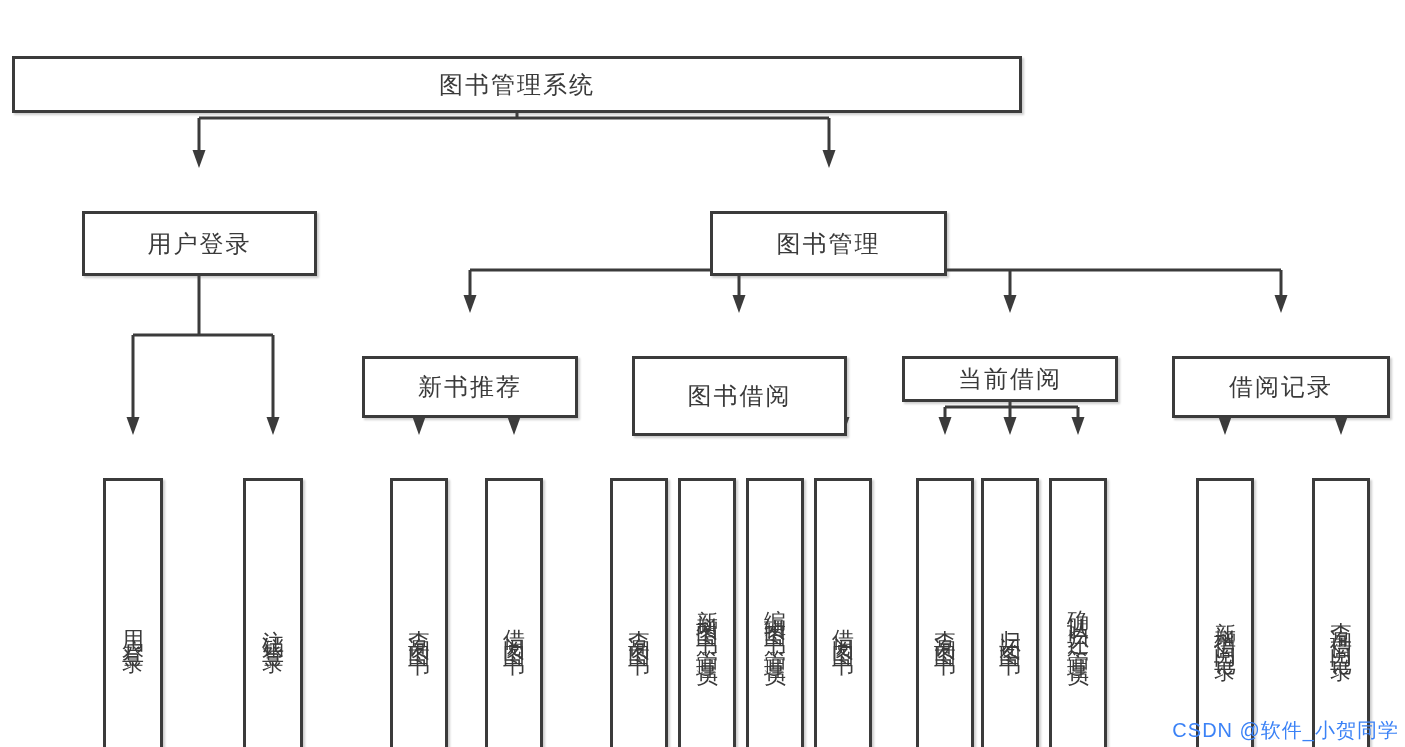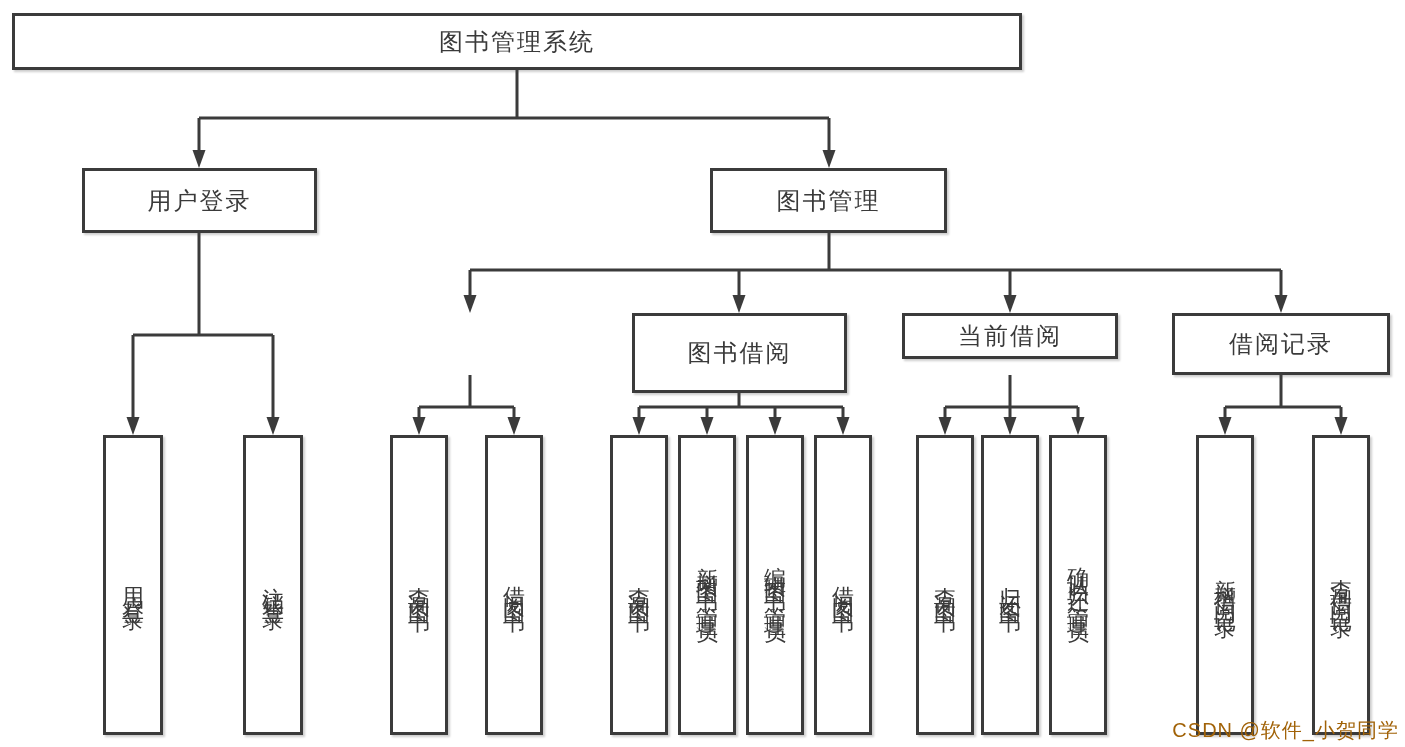--- a/index.html
+++ b/index.html
@@ -24,20 +24,21 @@
     position:absolute;
     box-sizing:border-box;
     background:var(--fill);
     border:3px solid var(--line);
     display:flex;align-items:center;justify-content:center;
     font-size:24px;
     letter-spacing:2px;
     z-index:1;
     box-shadow:2px 2px 2px rgba(80,80,80,.28);
     white-space:nowrap;
+    margin-top:43px;
   }
   .leaf{
     writing-mode:vertical-rl;
     text-orientation:mixed;
     font-size:22px;
     letter-spacing:8px;
     white-space:normal;
   }
   .watermark{
     position:absolute;
@@ -101,20 +102,21 @@
       <polygon points="1218.5,417 1231.5,417 1225,435"></polygon>
       <polygon points="1334.5,417 1347.5,417 1341,435"></polygon>
     </g>
   </svg>
 
   <div class="node" style="left:12px;top:13px;width:1010px;height:57px;">图书管理系统</div>
 
   <div class="node" style="left:82px;top:168px;width:235px;height:65px;">用户登录</div>
   <div class="node" style="left:710px;top:168px;width:237px;height:65px;">图书管理</div>
 
+  <div class="node" style="left:362px;top:313px;width:216px;height:62px;">新书推荐</div>
   <div class="node" style="left:632px;top:313px;width:215px;height:80px;">图书借阅</div>
   <div class="node" style="left:902px;top:313px;width:216px;height:46px;">当前借阅</div>
   <div class="node" style="left:1172px;top:313px;width:218px;height:62px;">借阅记录</div>
 
   <div class="node leaf" style="left:103px;top:435px;width:60px;height:300px;">用户登录</div>
   <div class="node leaf" style="left:243px;top:435px;width:60px;height:300px;">注销登录</div>
 
   <div class="node leaf" style="left:390px;top:435px;width:58px;height:300px;">查询图书</div>
   <div class="node leaf" style="left:485px;top:435px;width:58px;height:300px;">借阅图书</div>
 
@@ -123,15 +125,15 @@
   <div class="node leaf" style="left:746px;top:435px;width:58px;height:300px;">编辑图书（管理员）</div>
   <div class="node leaf" style="left:814px;top:435px;width:58px;height:300px;">借阅图书</div>
 
   <div class="node leaf" style="left:916px;top:435px;width:58px;height:300px;">查询图书</div>
   <div class="node leaf" style="left:981px;top:435px;width:58px;height:300px;">归还图书</div>
   <div class="node leaf" style="left:1049px;top:435px;width:58px;height:300px;">确认归还（管理员）</div>
 
   <div class="node leaf" style="left:1196px;top:435px;width:58px;height:300px;">新增借阅记录</div>
   <div class="node leaf" style="left:1312px;top:435px;width:58px;height:300px;">查询借阅记录</div>
 
-  <div class="watermark" style="color: #a16207;">CSDN @软件_小贺同学</div>
+  <div class="watermark" style="color: #3b82f6;">CSDN @软件_小贺同学</div>
 
 </div>
 
 </body></html>

